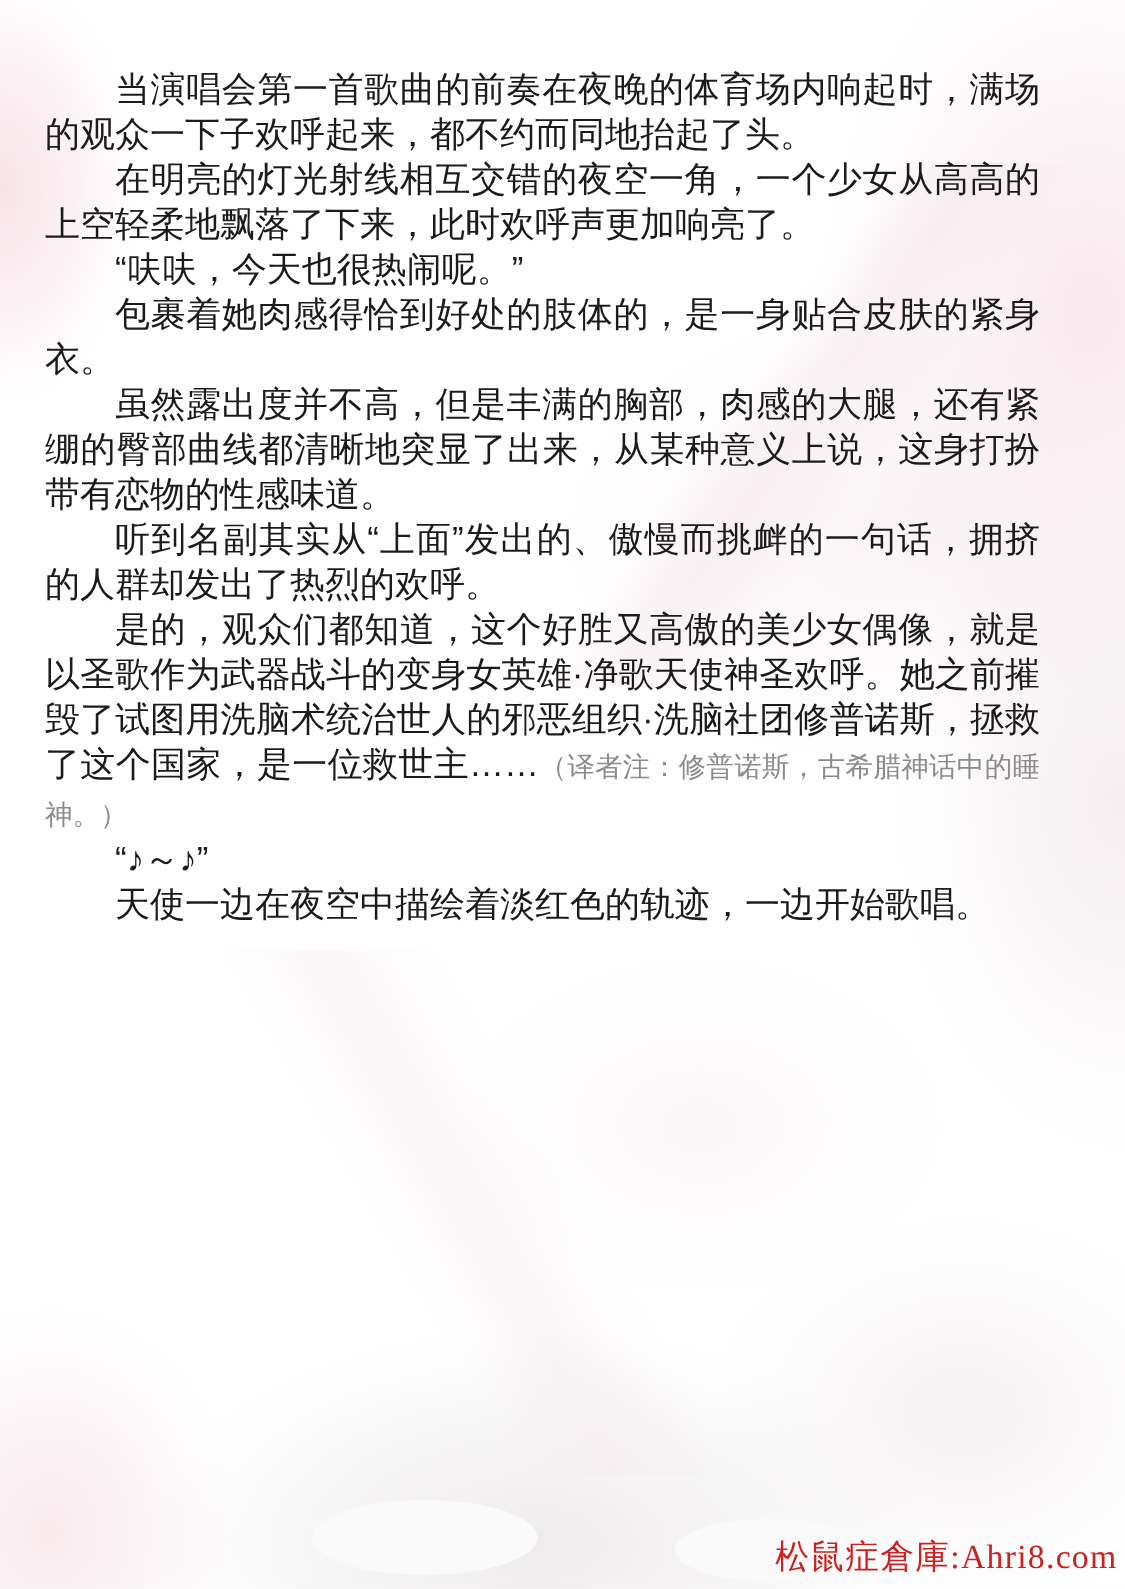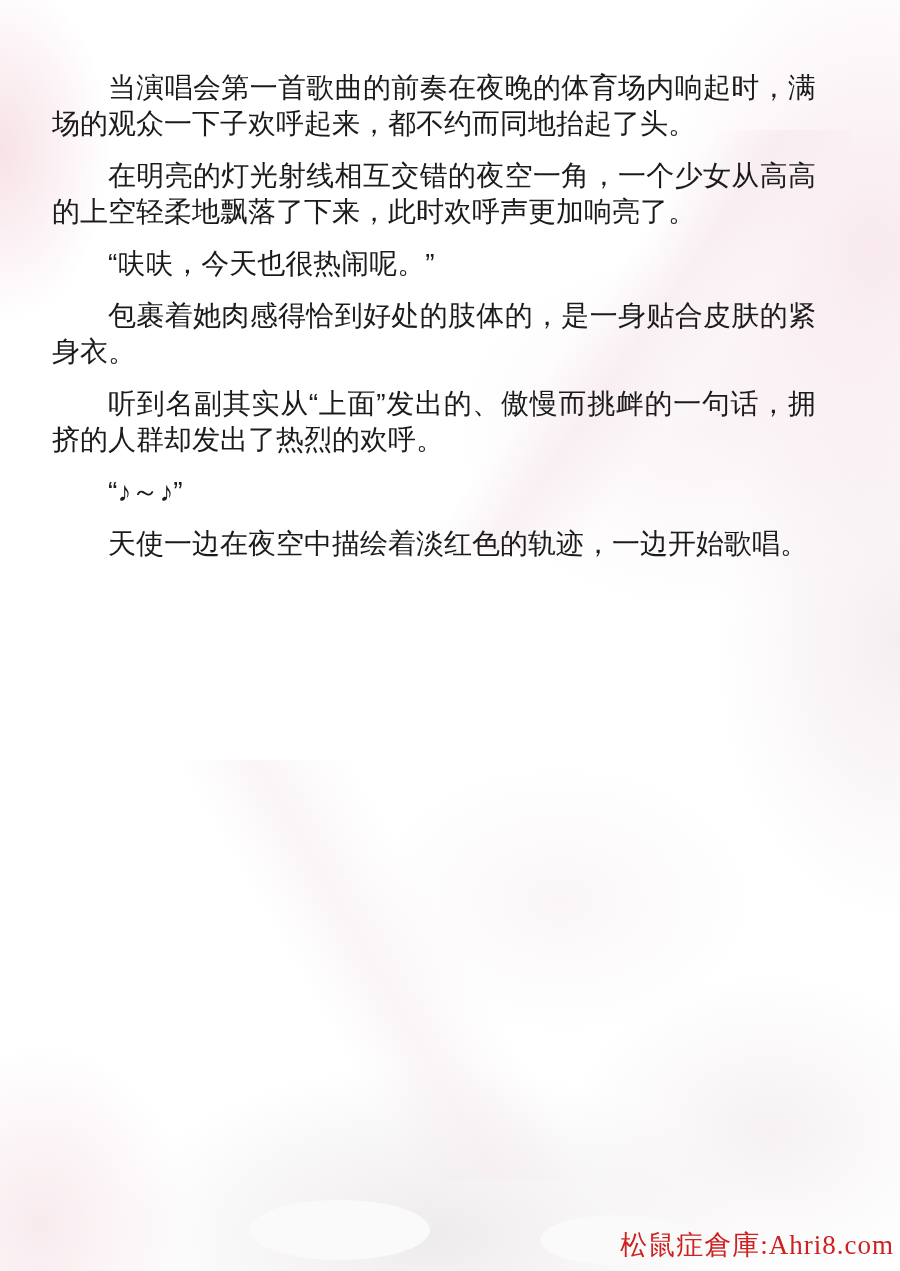--- a/index.html
+++ b/index.html
@@ -54,21 +54,21 @@
     left: 36px;
     top: 54px;
     width: 796px;
     color: #1b1b1b;
     font-size: 28px;
     line-height: 36px;
     font-weight: 500;
     text-align: justify;
   }
   .body-text p {
-    margin: 16px;
+    margin: 0;
     text-indent: 2em;
   }
   .note {
     font-size: 22px;
     color: #8b8b8b;
     font-weight: 400;
   }
   .site-watermark {
     position: absolute;
     right: 6px;
@@ -87,18 +87,20 @@
 <div class="bg-streak1"></div>
 <div class="bg-streak2"></div>
 <div class="bg-blob1"></div>
 <div class="bg-blob2"></div>
 
 <div class="body-text">
   <p>当演唱会第一首歌曲的前奏在夜晚的体育场内响起时，满场的观众一下子欢呼起来，都不约而同地抬起了头。</p>
   <p>在明亮的灯光射线相互交错的夜空一角，一个少女从高高的上空轻柔地飘落了下来，此时欢呼声更加响亮了。</p>
   <p>“呋呋，今天也很热闹呢。”</p>
   <p>包裹着她肉感得恰到好处的肢体的，是一身贴合皮肤的紧身衣。</p>
+  <p>虽然露出度并不高，但是丰满的胸部，肉感的大腿，还有紧绷的臀部曲线都清晰地突显了出来，从某种意义上说，这身打扮带有恋物的性感味道。</p>
   <p>听到名副其实从“上面”发出的、傲慢而挑衅的一句话，拥挤的人群却发出了热烈的欢呼。</p>
+  <p><span>是的，观众们都知道，这个好胜又高傲的美少女偶像，就是以圣歌作为武器战斗的变身女英雄·净歌天使神圣欢呼。她之前摧毁了试图用洗脑术统治世人的邪恶组织·洗脑社团修普诺斯，拯救了这个国家，是一位救世主……</span><span class="note">（译者注：修普诺斯，古希腊神话中的睡神。）</span></p>
   <p>“♪～♪”</p>
   <p>天使一边在夜空中描绘着淡红色的轨迹，一边开始歌唱。</p>
 </div>
 
 <div class="site-watermark">松鼠症倉庫:Ahri8.com</div>
 
 </body></html>

